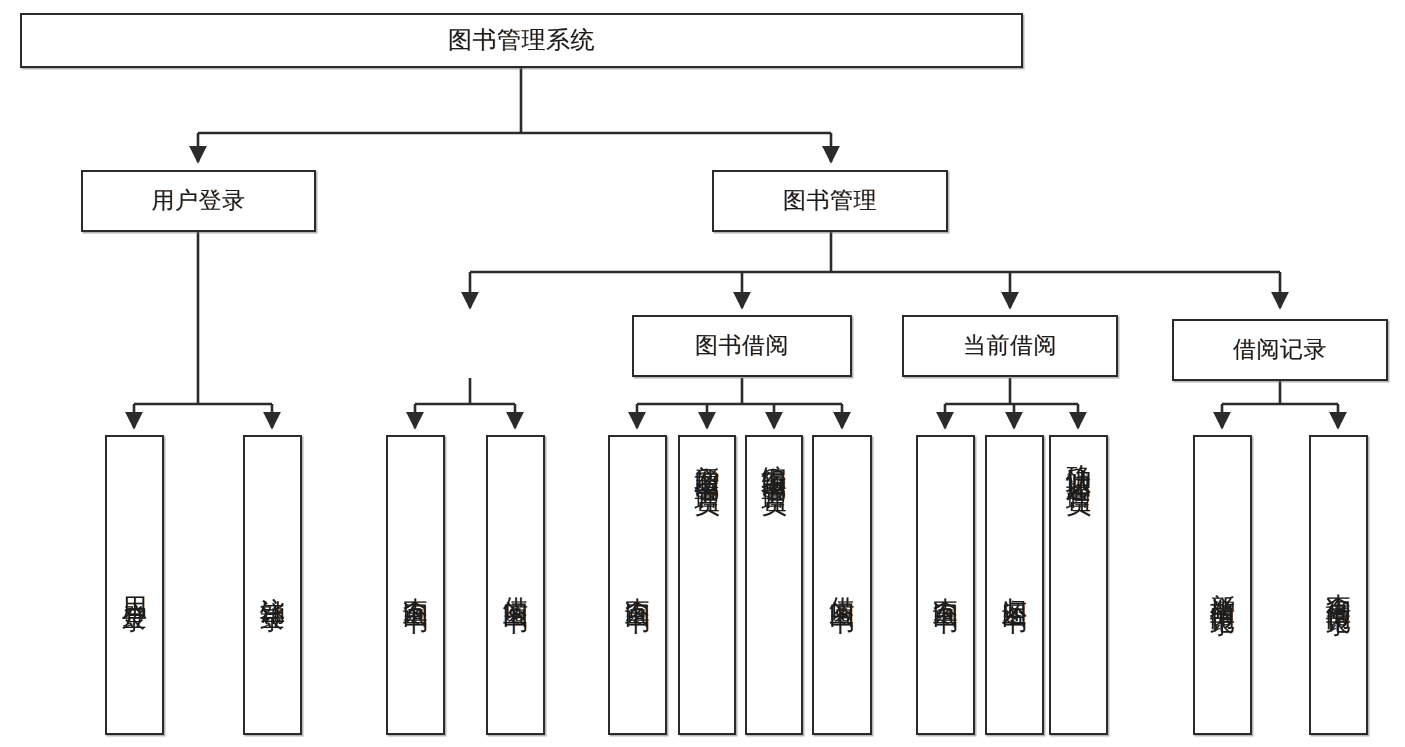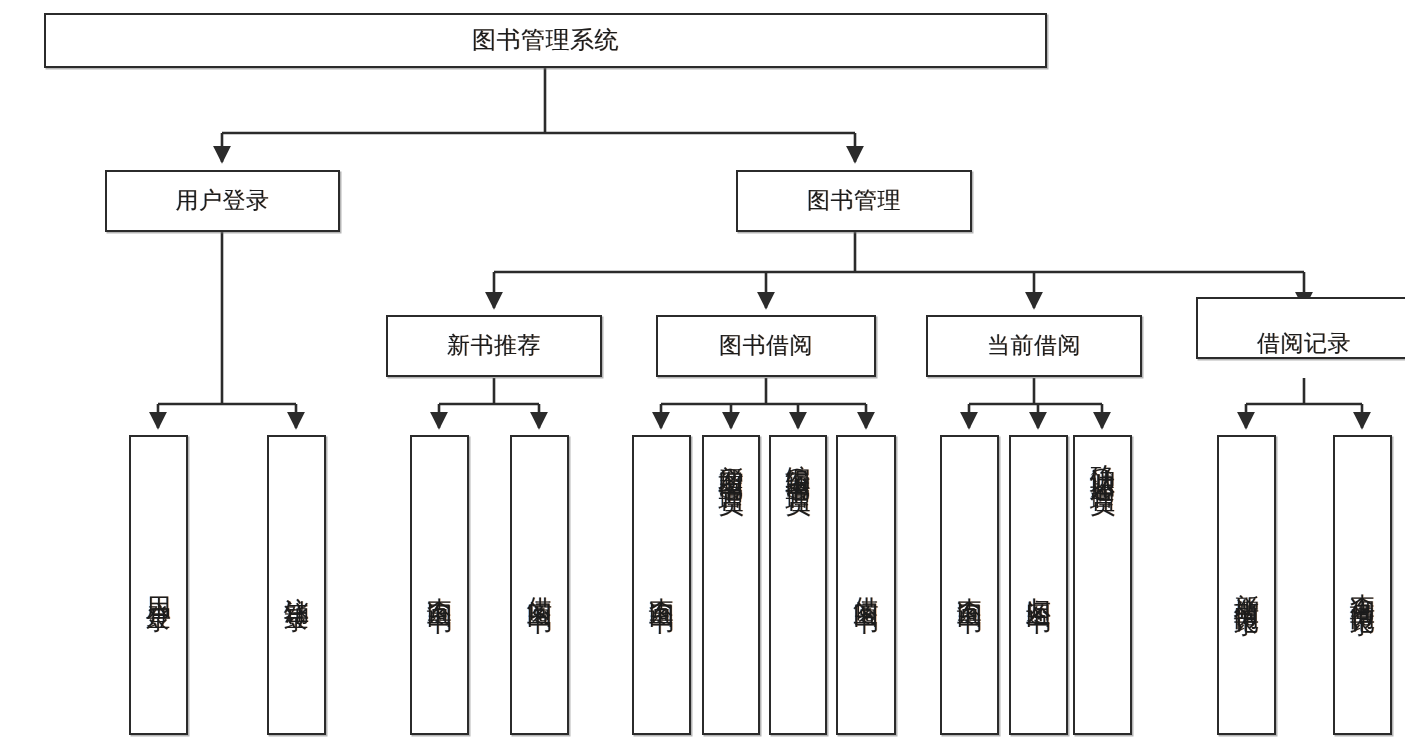--- a/index.html
+++ b/index.html
@@ -2,21 +2,21 @@
 <html><head>
 <meta charset="utf-8">
 <style>
   html,body{margin:0;padding:0;background:#fff;}
   body{
     width:1405px;height:747px;
     font-family:"DejaVu Sans","Liberation Sans",sans-serif;
     position:relative;overflow:hidden;
     color:#1a1a1a;
   }
-  #diagram{position:absolute;inset:0;width:1252px;height:747px;margin-left:24px;}
+  #diagram{position:absolute;inset:0;width:1252px;height:747px;}
   svg.connectors{position:absolute;left:0;top:0;width:1405px;height:747px;pointer-events:none;}
 
   .node{
     position:absolute;
     box-sizing:border-box;
     background:#fff;
     border:2px solid #2b2b2b;
     box-shadow:1.5px 1.5px 0 rgba(120,120,120,.55);
     display:flex;
     align-items:center;
@@ -118,30 +118,27 @@
     <span class="label">图书管理系统</span>
   </div>
 
   <div class="node horiz" style="left:81px;top:170px;width:235px;height:62px;">
     <span class="label">用户登录</span>
   </div>
   <div class="node horiz" style="left:712px;top:170px;width:236px;height:62px;align-items:center;">
     <span class="label">图书管理</span>
   </div>
 
-  <div class="node horiz" style="left:362px;top:315px;width:216px;height:62px;">
-    <span class="label">新书推荐</span>
-  </div>
   <div class="node horiz" style="left:632px;top:315px;width:220px;height:62px;">
     <span class="label">图书借阅</span>
   </div>
   <div class="node horiz" style="left:902px;top:315px;width:216px;height:62px;">
     <span class="label">当前借阅</span>
   </div>
-  <div class="node horiz" style="left:1172px;top:297px;width:216px;height:62px;align-items:flex-end;">
+  <div class="node horiz" style="left:1172px;top:319px;width:216px;height:62px;">
     <span class="label">借阅记录</span>
   </div>
 
   <div class="node leaf centered" style="left:105px;top:435px;width:59px;height:300px;">
     <span class="label">用户登录</span>
   </div>
   <div class="node leaf centered" style="left:243px;top:435px;width:59px;height:300px;">
     <span class="label">注销登录</span>
   </div>
 

